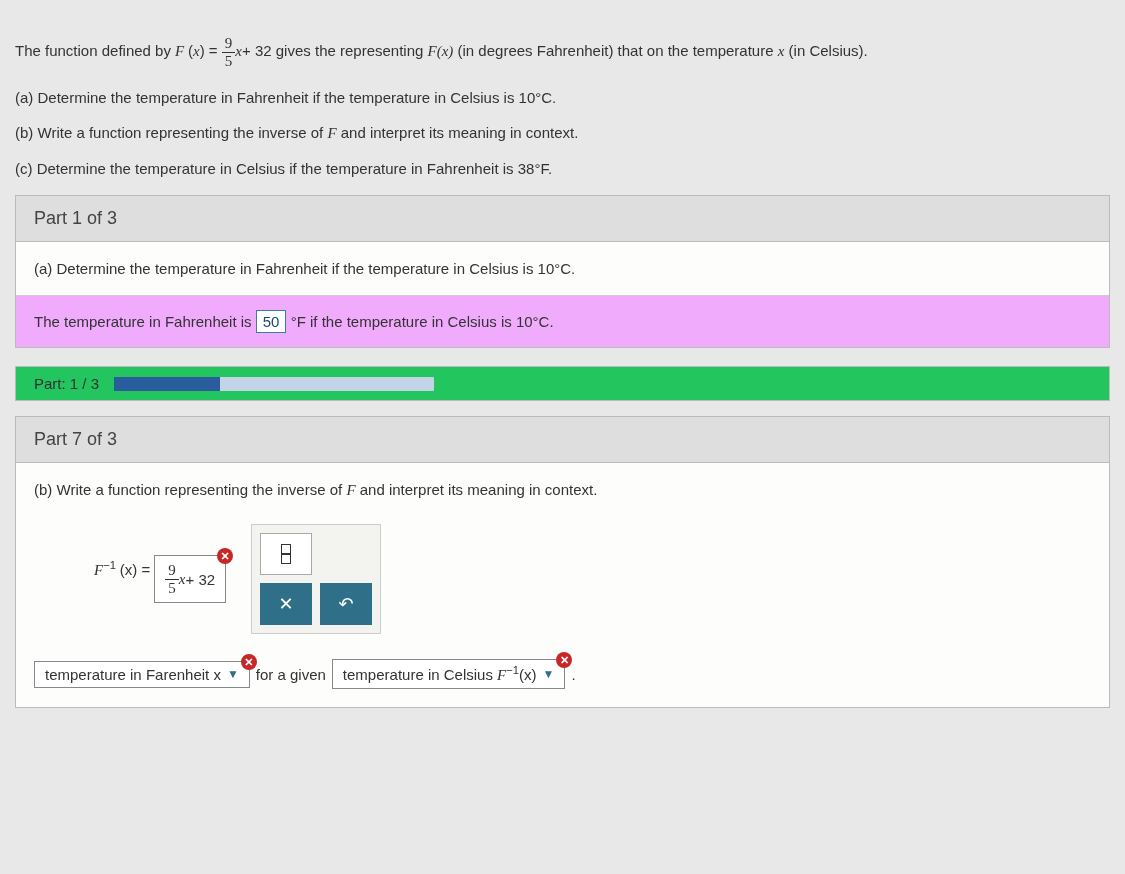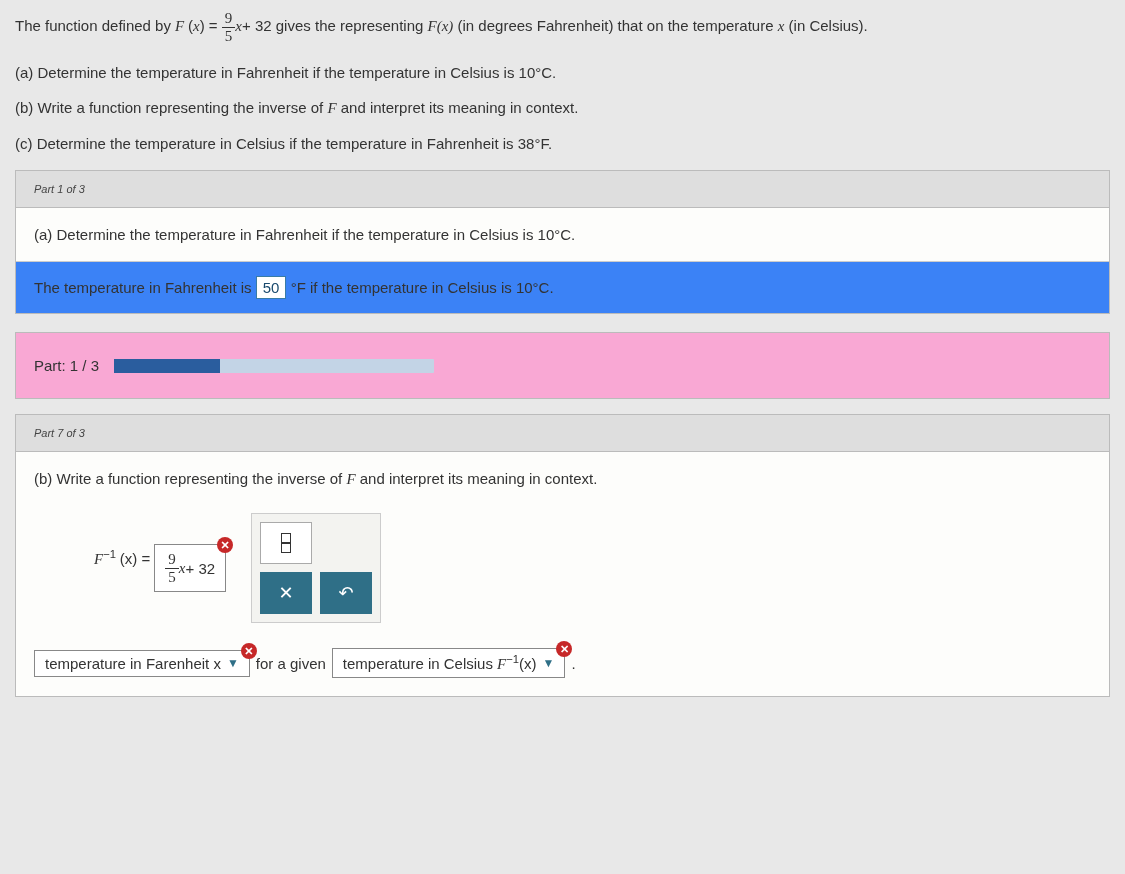--- a/index.html
+++ b/index.html
@@ -5,56 +5,55 @@
   * { box-sizing: border-box; }
   body {
     margin: 0;
     padding: 10px 15px;
     font-family: Arial, Helvetica, sans-serif;
     font-size: 15px;
     color: #333;
     background: #e8e8e8;
     width: 1125px;
   }
-  .problem-intro { line-height: 1.8; margin-bottom: 20px; }
+  .problem-intro { line-height: 1.8; margin-bottom: 20px; margin-top: 25px; }
   .subq { margin: 18px 0; }
   .italic { font-style: italic; font-family: 'Times New Roman', serif; }
   .frac { display: inline-block; vertical-align: middle; text-align: center; font-family: 'Times New Roman', serif; line-height:1.1;}
   .frac .num { display: block; border-bottom: 1px solid #333; padding: 0 3px; }
   .frac .den { display: block; padding: 0 3px; }
   .panel {
     margin-top: 15px;
     border: 1px solid #bbb;
     background: #f7f7f5;
   }
   .panel-header {
     background: #dedede;
     border-bottom: 1px solid #bbb;
     padding: 12px 18px;
-    font-size: 11px;
+    font-size: 18px;
     color: #444;
-    font-style: italic;
   }
   .panel-body { padding: 18px; background:#fdfdfb;}
-  .panel-sub { padding: 14px 18px; border-top:1px solid #ccc; background:#3b82f6;}
+  .panel-sub { padding: 14px 18px; border-top:1px solid #ccc; background:#f0abfc;}
   .input-box {
     border: 1px solid #3a7ca5;
     padding: 2px 6px;
     background: #fff;
     color: #1a4a6e;
     display: inline-block;
     min-width: 30px;
     text-align: center;
   }
   .progress-row {
     display: flex;
     align-items: center;
     gap: 15px;
-    padding: 24px 18px;
-    background: #f9a8d4;
+    padding: 8px 18px;
+    background: #22c55e;
     border:1px solid #bbb;
     margin-top:18px;
   }
   .progress-bar {
     flex: 0 0 320px;
     height: 14px;
     background: #c3d4e6;
     position: relative;
     border-radius:1px;
   }

